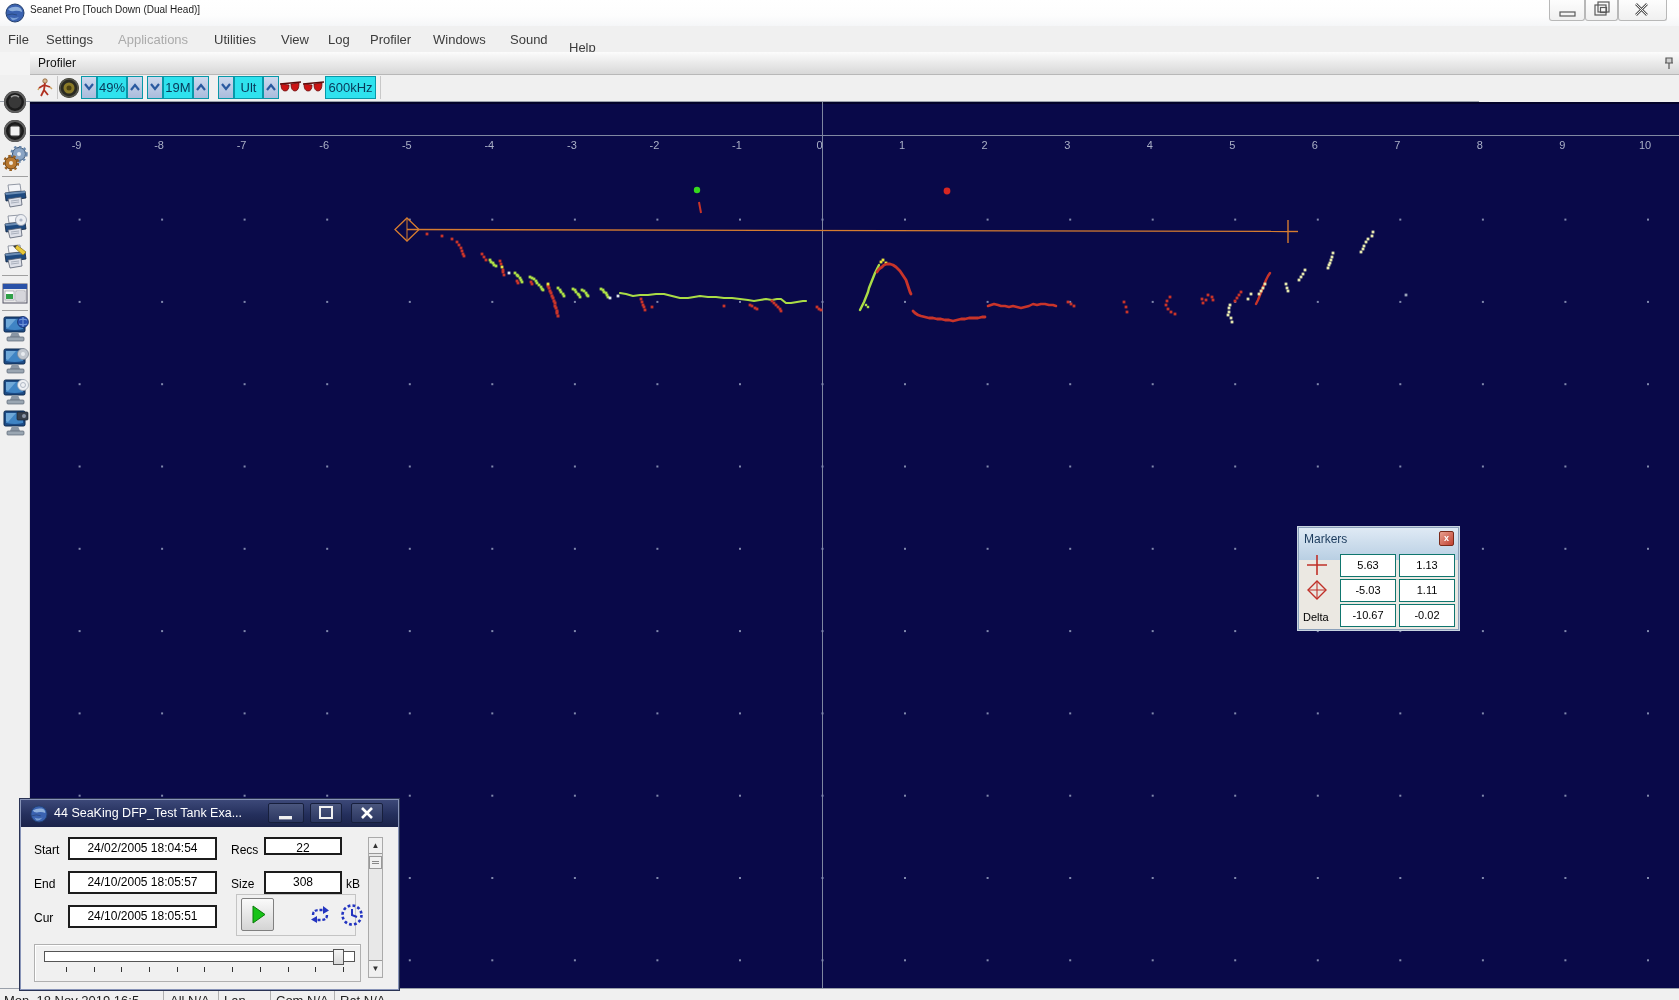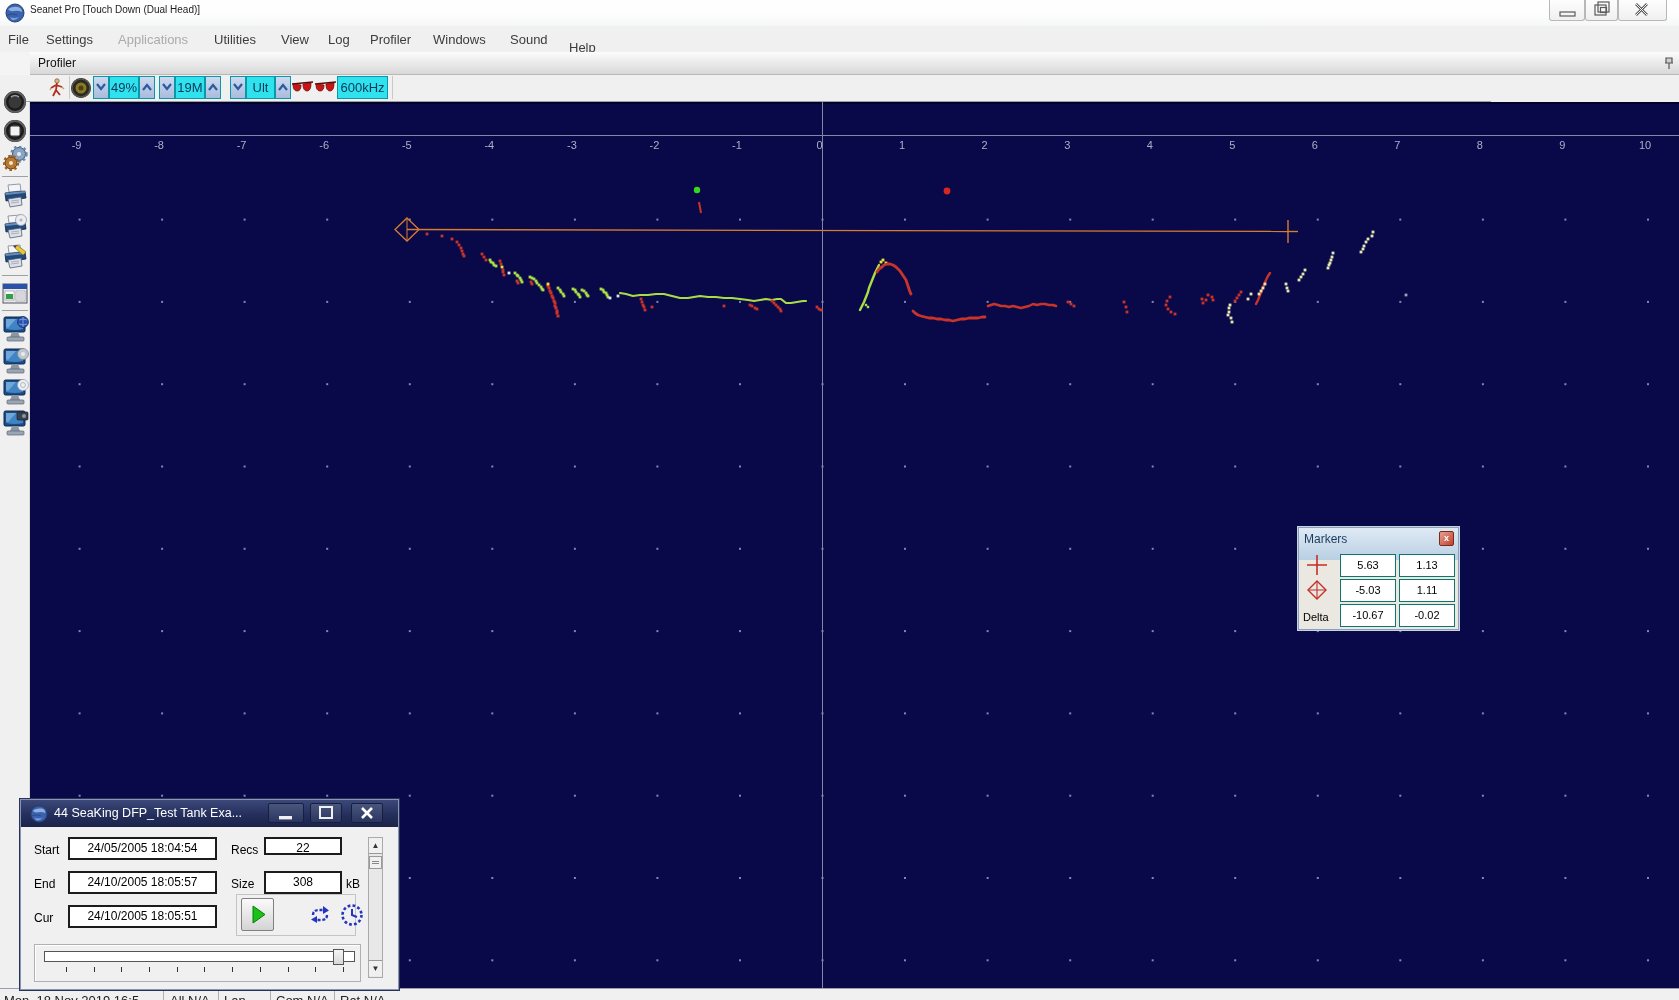--- a/index.html
+++ b/index.html
@@ -4,21 +4,21 @@
 html,body{width:1679px;height:1000px;overflow:hidden;font-family:"Liberation Sans",sans-serif;background:#f0f0f0;}
 .abs{position:absolute;}
 #titlebar{left:0;top:0;width:1679px;height:26px;background:linear-gradient(180deg,#ffffff 0%,#fdfdfd 60%,#f5f6f8 100%);}
 #title{left:30px;top:4px;font-size:10px;color:#1c1c1c;}
 .winbtn{top:0;height:21px;border:1px solid #b8b8b8;border-top:none;border-radius:0 0 3px 3px;background:linear-gradient(180deg,#fdfdfd,#f0f0f0);}
 #menubar{left:0;top:26px;width:1679px;height:26px;background:#f0f0f0;}
 .mi{position:absolute;top:6px;font-size:13px;color:#3c3c3c;}
 #profbar{left:30px;top:52px;width:1649px;height:23px;background:linear-gradient(180deg,#fcfcfc,#d8d8d8);border-bottom:1px solid #b8b8b8;}
 #profbar2{left:0;top:52px;width:30px;height:23px;background:#f4f4f4;}
 #proftext{left:8px;top:4px;font-size:12px;color:#111;position:absolute;}
-#toolbar{left:12px;top:75px;width:1479px;height:27px;background:#f0f0f0;border-bottom:1px solid #9aa0aa;}
+#toolbar{left:0;top:75px;width:1479px;height:27px;background:#f0f0f0;border-bottom:1px solid #9aa0aa;}
 .cybtn{position:absolute;top:1px;height:23px;background:#2fe2ee;border:1px solid #0898a8;color:#083858;font-size:13px;text-align:center;line-height:21px;}
 .arbtn{position:absolute;top:1px;height:23px;width:16px;background:linear-gradient(180deg,#cdd9ee,#aabcdc);border:1px solid #0898a8;}
 .arbtn svg{display:block;margin:6px auto 0;}
 #sidebar{left:0;top:102px;width:30px;height:886px;background:#f0f0f0;}
 #display{left:30px;top:102px;width:1649px;height:886px;}
 #markers{left:1298px;top:527px;width:161px;height:103px;background:#ebe8e2;border:1px solid #8aa0ba;box-shadow:0 0 0 1px #c8d4e0;}
 #mtitle{left:0;top:0;width:100%;height:32px;background:linear-gradient(180deg,#dfeaf5,#b9cfe3);}
 .mbox{position:absolute;width:56px;height:23px;background:#fff;border:1px solid #0f766e;font-size:11px;color:#000;text-align:center;line-height:21px;}
 #dlg{left:19px;top:798px;width:381px;height:193px;background:#f0f0f0;border:1px solid #2a3354;box-shadow:0 0 0 1px #8894b8 inset;}
 #dtitle{left:1px;top:1px;width:377px;height:27px;background:linear-gradient(180deg,#3c4878 0%,#242f5c 55%,#1b234a 100%);position:absolute;}
@@ -671,21 +671,21 @@
           <rect x="10" y="12" width="13" height="3.4" fill="#f0f0f0"></rect>
         </svg></div>
 <div class="dbtn" style="left:289px;width:32px"><svg width="30" height="18">
           <rect x="9" y="3" width="12" height="11" fill="none" stroke="#f0f0f0" stroke-width="2"></rect>
         </svg></div>
 <div class="dbtn" style="left:330px;width:32px"><svg width="30" height="18">
           <path d="M10,4 L20,14 M20,4 L10,14" stroke="#fff" stroke-width="2.6"></path>
         </svg></div>
 </div>
 <span class="dlabel" style="left:14px;top:44px">Start</span>
-<div class="ebox" style="left:48px;top:38px;width:149px;height:23px;line-height:19px">24/05/2005 18:04:54</div>
+<div class="ebox" style="left:48px;top:38px;width:149px;height:23px;line-height:19px">24/02/2005 18:04:54</div>
 <span class="dlabel" style="left:211px;top:44px">Recs</span>
 <div class="ebox" style="left:244px;top:38px;width:78px;height:18px;line-height:19px">22</div>
 <span class="dlabel" style="left:14px;top:78px">End</span>
 <div class="ebox" style="left:48px;top:72px;width:149px;height:23px;line-height:19px">24/10/2005 18:05:57</div>
 <span class="dlabel" style="left:211px;top:78px">Size</span>
 <div class="ebox" style="left:244px;top:72px;width:78px;height:23px;line-height:19px">308</div>
 <span class="dlabel" style="left:326px;top:78px">kB</span>
 <span class="dlabel" style="left:14px;top:112px">Cur</span>
 <div class="ebox" style="left:48px;top:106px;width:149px;height:23px;line-height:19px">24/10/2005 18:05:51</div>
 <div class="abs" style="left:216px;top:95px;width:120px;height:42px;border:1px solid #c4c4c4"></div>

